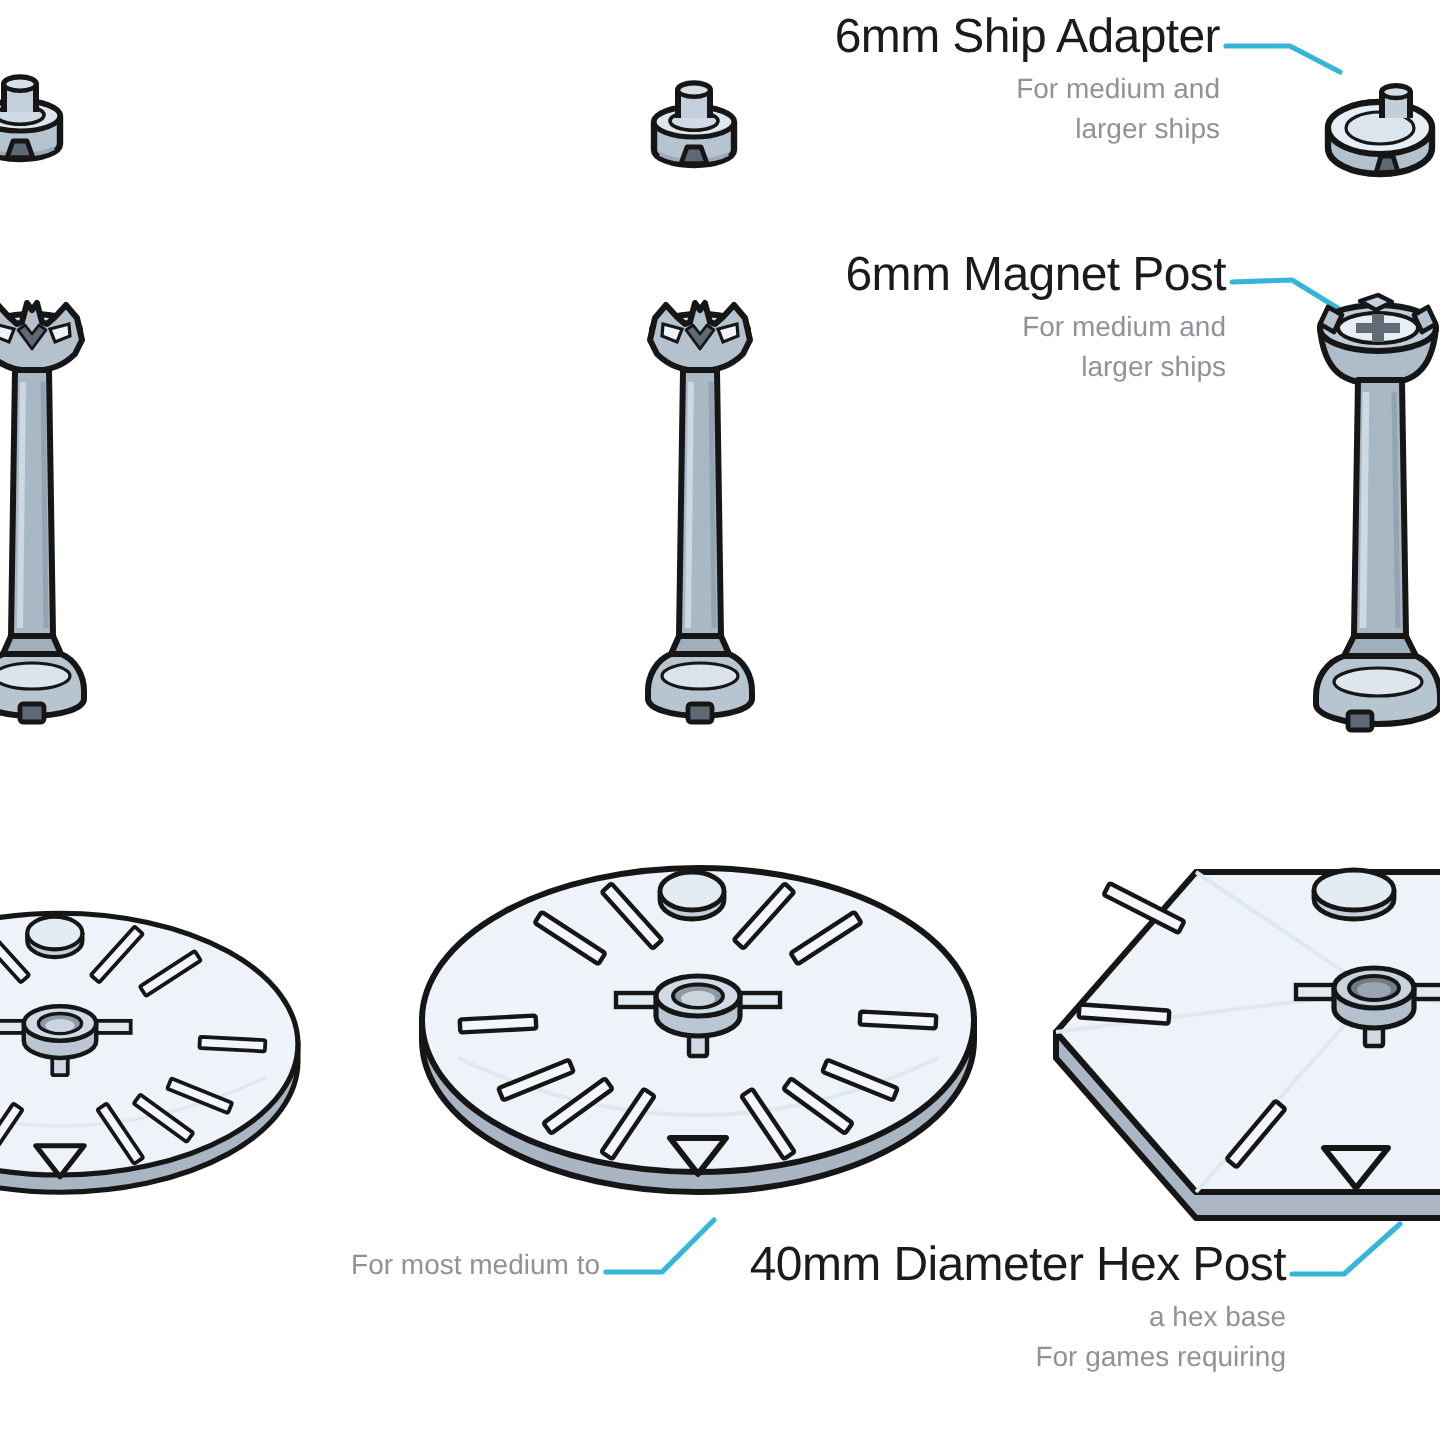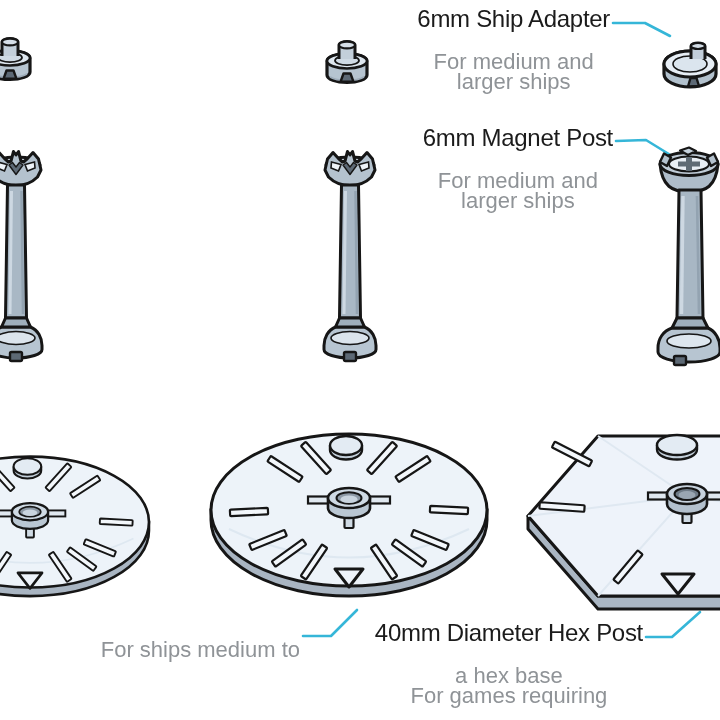--- a/index.html
+++ b/index.html
@@ -7,28 +7,28 @@
     --outline:#161616;
     --title-text:#1b1b1b;
     --subtitle-text:#8f9397;
   }
   html,body{margin:0;padding:0;background:#fff;}
   #figure{
     position:relative;width:720px;height:720px;overflow:hidden;background:#fff;
     font-family:"Liberation Sans",sans-serif;
   }
   .illus{position:absolute;display:block;}
-  .label{position:absolute;text-align:center;}
+  .label{position:absolute;text-align:right;}
   .label-title{
     font-size:24px;line-height:26px;font-weight:400;color:var(--title-text);
     letter-spacing:-0.3px;white-space:nowrap;
   }
   .label-desc{
-    font-size:22px;line-height:19.5px;color:var(--subtitle-text);
-    margin-top:20px;white-space:nowrap;
+    font-size:14px;line-height:19.5px;color:var(--subtitle-text);
+    margin-top:3px;white-space:nowrap;
   }
   .callout{fill:none;stroke:var(--callout);stroke-width:2.6;stroke-linejoin:round;stroke-linecap:round;}
   #callout-overlay{position:absolute;left:0;top:0;pointer-events:none;}
 </style>
 </head>
 <body>
 
 <div id="figure">
 
   <svg width="0" height="0" style="position:absolute" aria-hidden="true">
@@ -195,21 +195,21 @@
   <div class="label" style="right:107px;top:125px">
     <div class="label-title">6mm Magnet Post</div>
     <div class="label-desc">
       <div>For medium and</div>
       <div>larger ships</div>
     </div>
   </div>
 
   <div class="label" style="right:420px;top:620px">
     <div class="label-desc">
-      <div>For ships medium to</div>
+      <div>For most medium to</div>
     </div>
   </div>
 
   <div class="label" style="right:77px;top:620px">
     <div class="label-title">40mm Diameter Hex Post</div>
     <div class="label-desc">
       <div>a hex base</div>
       <div>For games requiring</div>
     </div>
   </div>

